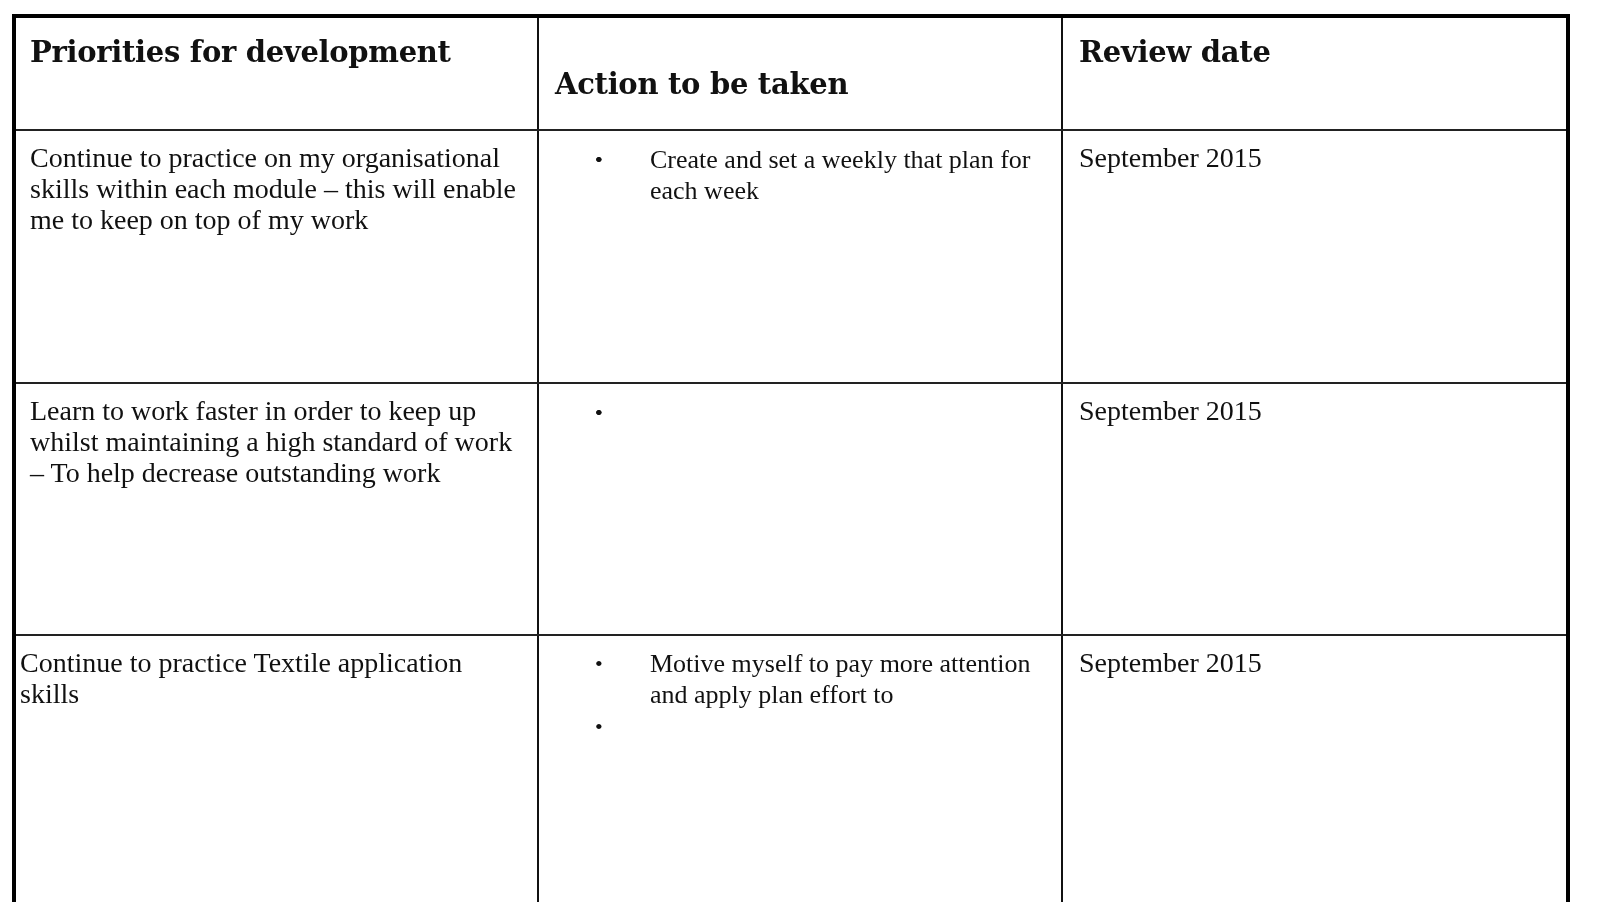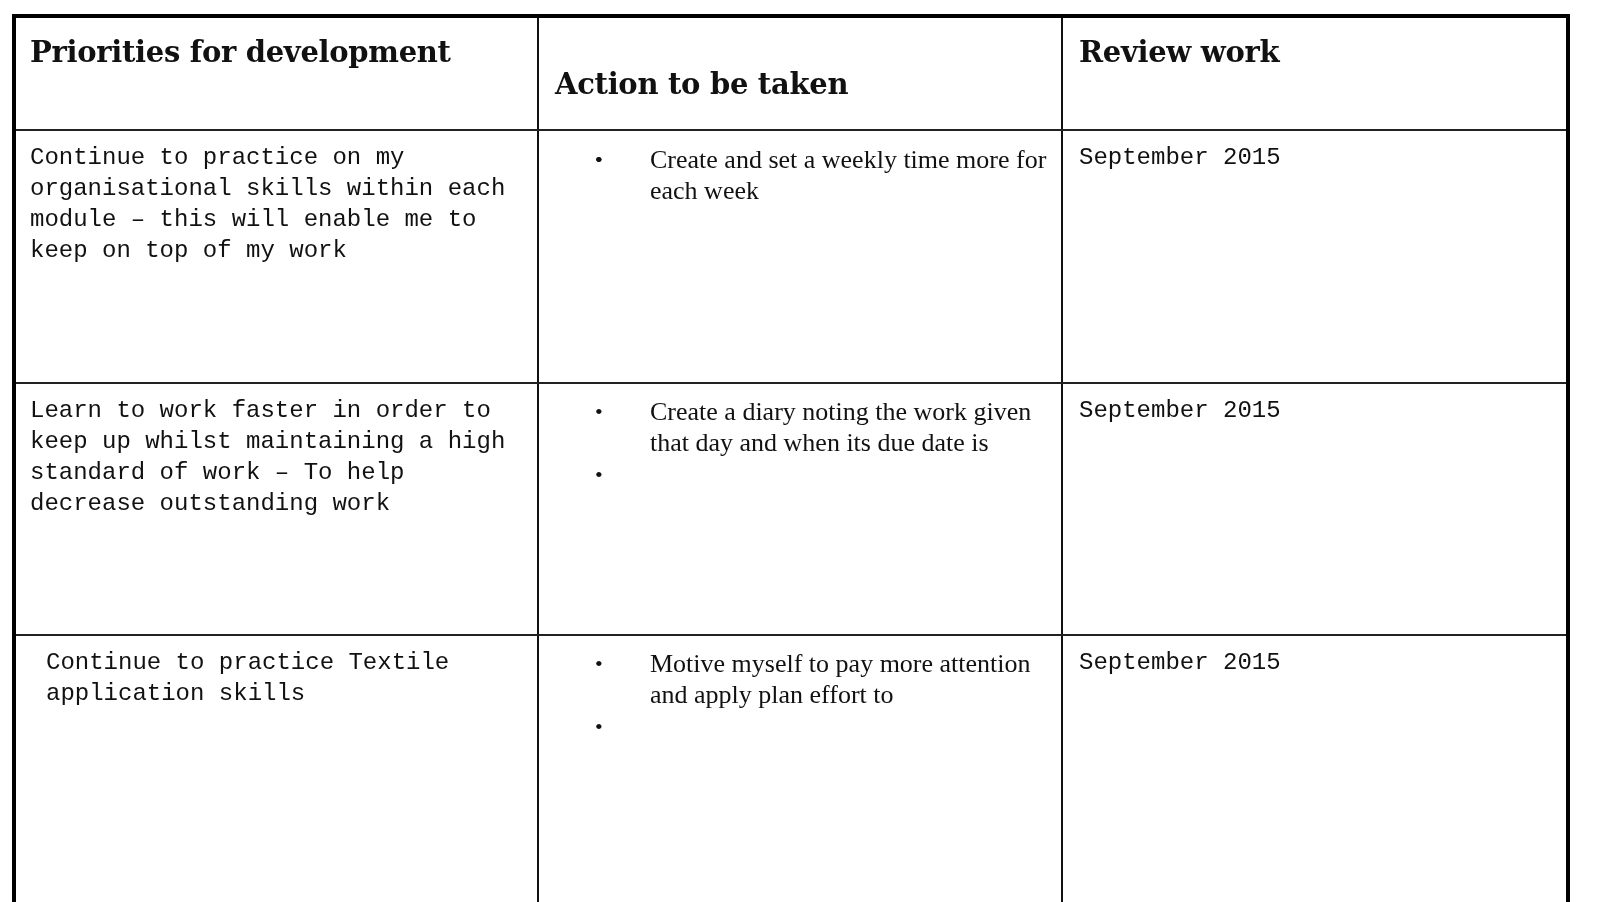--- a/index.html
+++ b/index.html
@@ -12,61 +12,61 @@
       border-top: 4px solid #000;
       border-left: 4px solid #000;
       border-right: 4px solid #000;
       border-bottom: 2px solid #222;
     }
     .vline { position: absolute; top: 0; bottom: 0; width: 2px; background: #111; }
     .hline { position: absolute; left: 0; right: 0; height: 2px; background: #222; }
     .cell { position: absolute; box-sizing: border-box; }
     .hdr { font-family: "DejaVu Serif", "Liberation Serif", serif; font-weight: bold;
            font-size: 29px; line-height: 36px; letter-spacing: -0.3px; }
-    .body-text { font-family: Liberation Mono, monospace;
-                 font-size: 24px; line-height: 31px; }
+    .body-text { font-family: Liberation Serif, serif;
+                 font-size: 28px; line-height: 31px; }
     ul.bullets { list-style: none; margin: 0; padding: 0; }
     ul.bullets li { position: relative; padding-left: 95px; font-family: "Liberation Serif", "DejaVu Serif", serif;
                     font-size: 26px; line-height: 31px; margin-bottom: 1px; }
     ul.bullets li .bullet { position: absolute; left: 40px; top: 0; font-size: 22px; }
   </style>
 </head>
 <body>
 
 <div class="table">
 
   <div class="vline" style="left:521px;"></div>
   <div class="vline" style="left:1045px;"></div>
   <div class="hline" style="top:111px;"></div>
   <div class="hline" style="top:364px;"></div>
   <div class="hline" style="top:616px;"></div>
 
   <div class="cell hdr" style="left:14px; top:16px; width:500px;">Priorities for development</div>
   <div class="cell hdr" style="left:539px; top:16px; width:500px;margin-top:32px;">Action to be taken</div>
-  <div class="cell hdr" style="left:1063px; top:16px; width:480px;">Review work</div>
+  <div class="cell hdr" style="left:1063px; top:16px; width:480px;">Review date</div>
 
   <div class="cell body-text" style="left:14px; top:124px; width:500px;">Continue to practice on my organisational skills within each module – this will enable me to keep on top of my work</div>
   <div class="cell" style="left:539px; top:125px; width:500px;">
     <ul class="bullets">
       <li><span class="bullet">•</span></li>
-      <li><span class="bullet">•</span><span>Create and set a weekly time more for each week</span></li>
+      <li><span class="bullet">•</span><span>Create and set a weekly that plan for each week</span></li>
     </ul>
   </div>
   <div class="cell body-text" style="left:1063px; top:124px; width:480px;">September 2015</div>
 
   <div class="cell body-text" style="left:14px; top:377px; width:500px;">Learn to work faster in order to keep up whilst maintaining a high standard of work – To help decrease outstanding work</div>
   <div class="cell" style="left:539px; top:378px; width:500px;">
     <ul class="bullets">
-      <li><span class="bullet">•</span><span>Create a diary noting the work given that day and when its due date is</span></li>
+      <li><span class="bullet">•</span></li>
       <li><span class="bullet">•</span></li>
     </ul>
   </div>
   <div class="cell body-text" style="left:1063px; top:377px; width:480px;">September 2015</div>
 
-  <div class="cell body-text" style="left:30px; top:629px; width:500px;">Continue to practice Textile application skills</div>
+  <div class="cell body-text" style="left:4px; top:629px; width:500px;">Continue to practice Textile application skills</div>
   <div class="cell" style="left:539px; top:630px; width:500px;">
     <ul class="bullets">
       <li><span class="bullet">•</span><span>Motive myself to pay more attention and apply plan effort to</span></li>
       <li><span class="bullet">•</span></li>
     </ul>
   </div>
   <div class="cell body-text" style="left:1063px; top:629px; width:480px;">September 2015</div>
 </div>
 
 </body></html>

